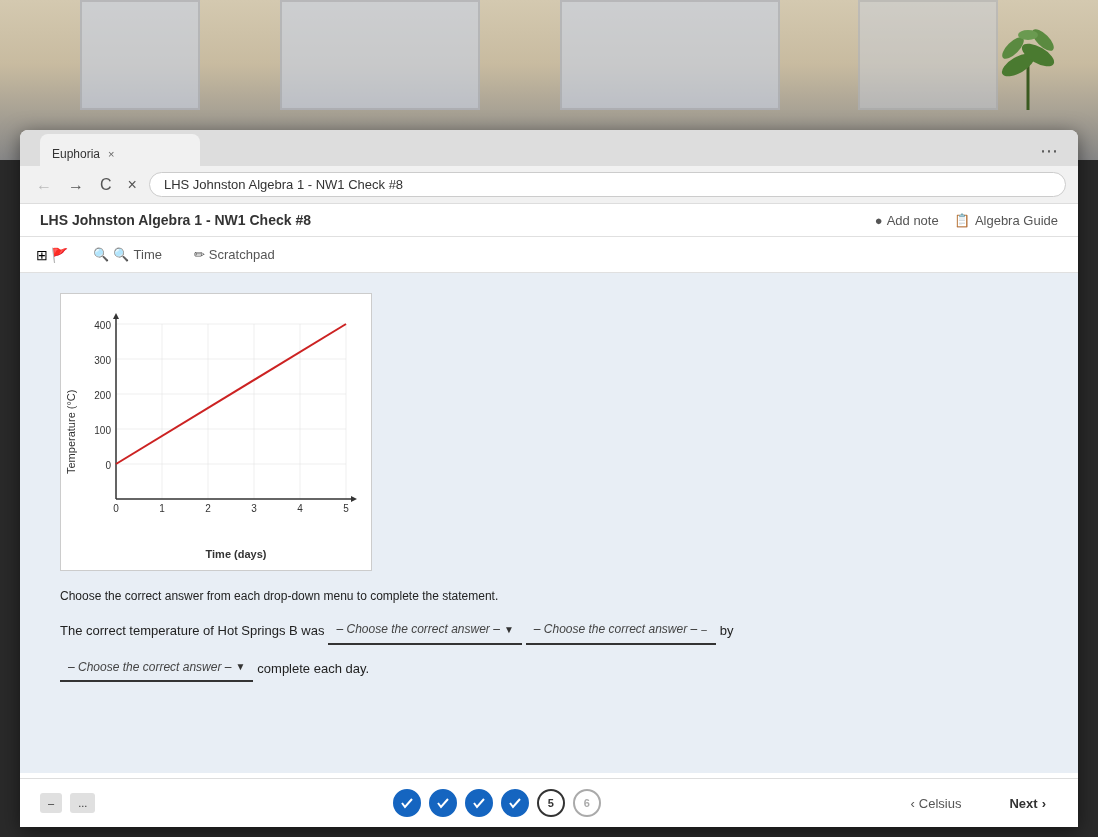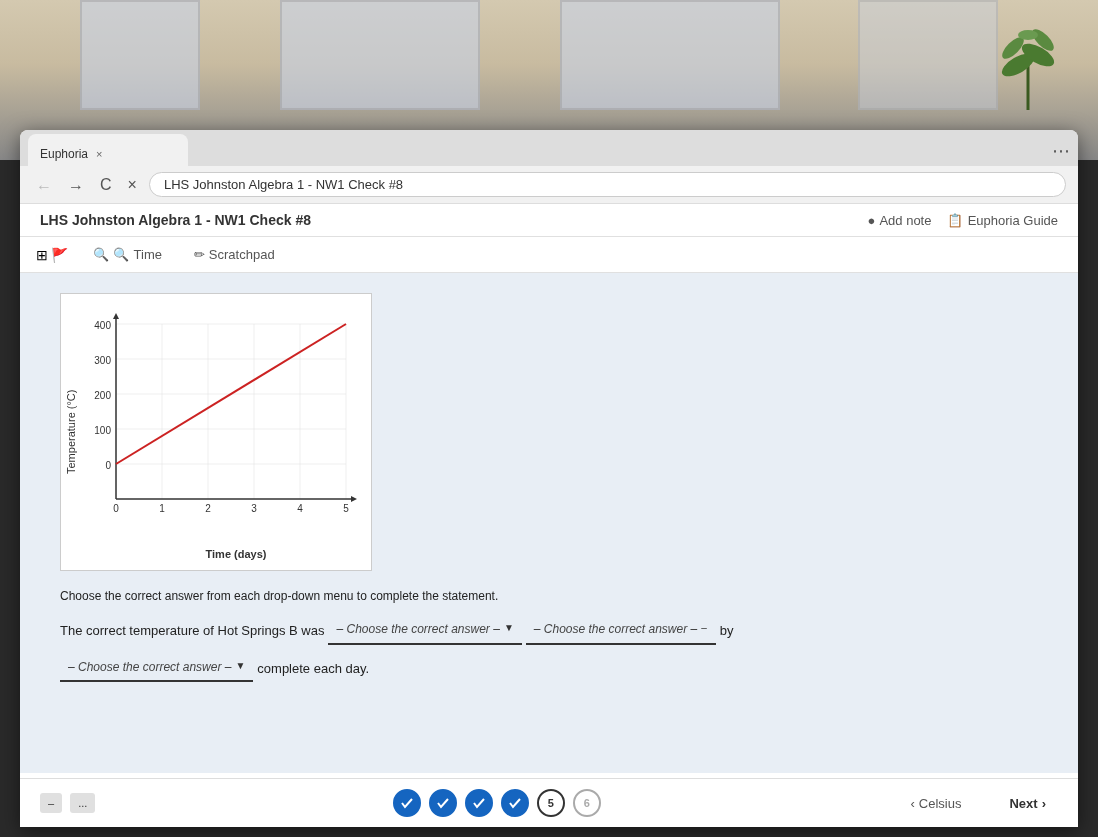--- a/index.html
+++ b/index.html
@@ -35,21 +35,21 @@
       display: flex;
       flex-direction: column;
     }
 
     
     .tab-bar {
       display: flex;
       align-items: flex-end;
       background: #ddd;
       border-radius: 8px 8px 0 0;
-      padding: 0 8px;
+      padding: 0 20px;
       height: 36px;
     }
 
     .tab-active {
       background: #f1f1f1;
       border-radius: 8px 8px 0 0;
       padding: 8px 20px 0 12px;
       font-size: 12px;
       color: #333;
       height: 32px;
@@ -218,21 +218,21 @@
       margin-bottom: 10px;
       line-height: 1.8;
       display: flex;
       align-items: center;
       flex-wrap: wrap;
       gap: 4px;
     }
 
     .dropdown-select {
       display: inline-flex;
-      align-items: flex-start;
+      align-items: center;
       border-bottom: 2px solid #333;
       padding: 2px 8px;
       min-width: 160px;
       font-size: 12px;
       font-style: italic;
       color: #444;
       cursor: pointer;
       position: relative;
       gap: 4px;
     }
@@ -369,21 +369,21 @@
 
     <div class="quiz-header">
       <div class="quiz-title">LHS Johnston Algebra 1 - NW1 Check #8</div>
       <div class="quiz-header-actions">
         <div class="add-note-btn">
           <span>●</span>
           <span>Add note</span>
         </div>
         <div class="question-guide-btn">
           <span>📋</span>
-          <span>Euphoria Guide</span>
+          <span>Algebra Guide</span>
         </div>
       </div>
     </div>
 
     <div class="quiz-toolbar">
       <div style="display:flex;align-items:center;gap:4px;">
         <span style="font-size:14px;">⊞</span>
         <span style="font-size:14px;">🚩</span>
       </div>
       <div class="quiz-toolbar-btn">

